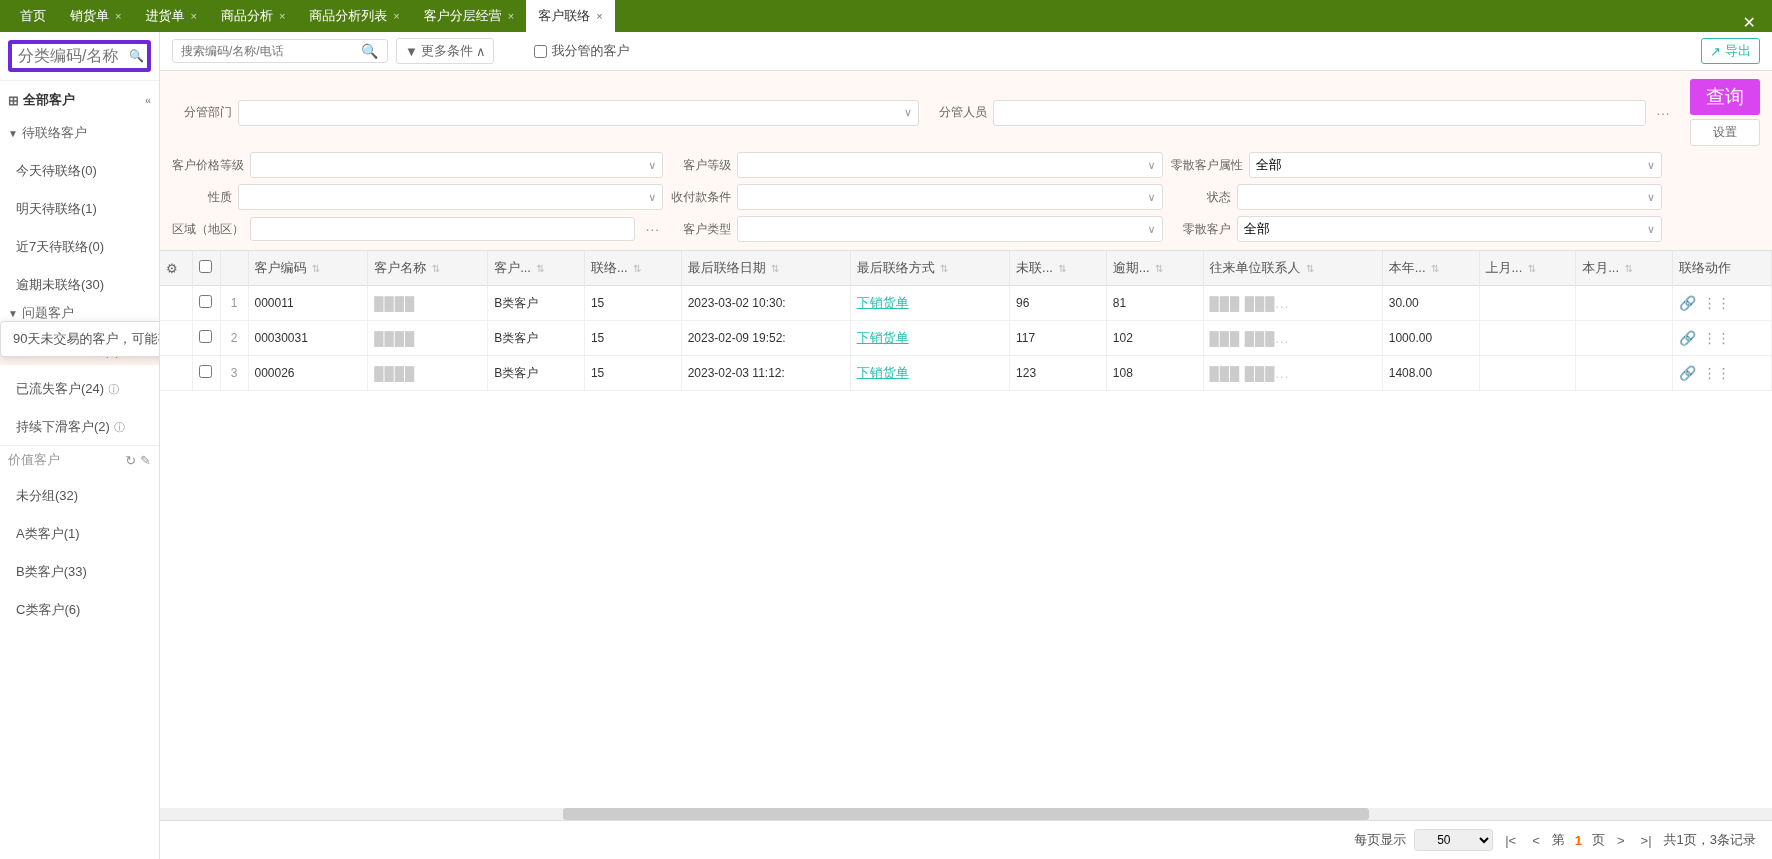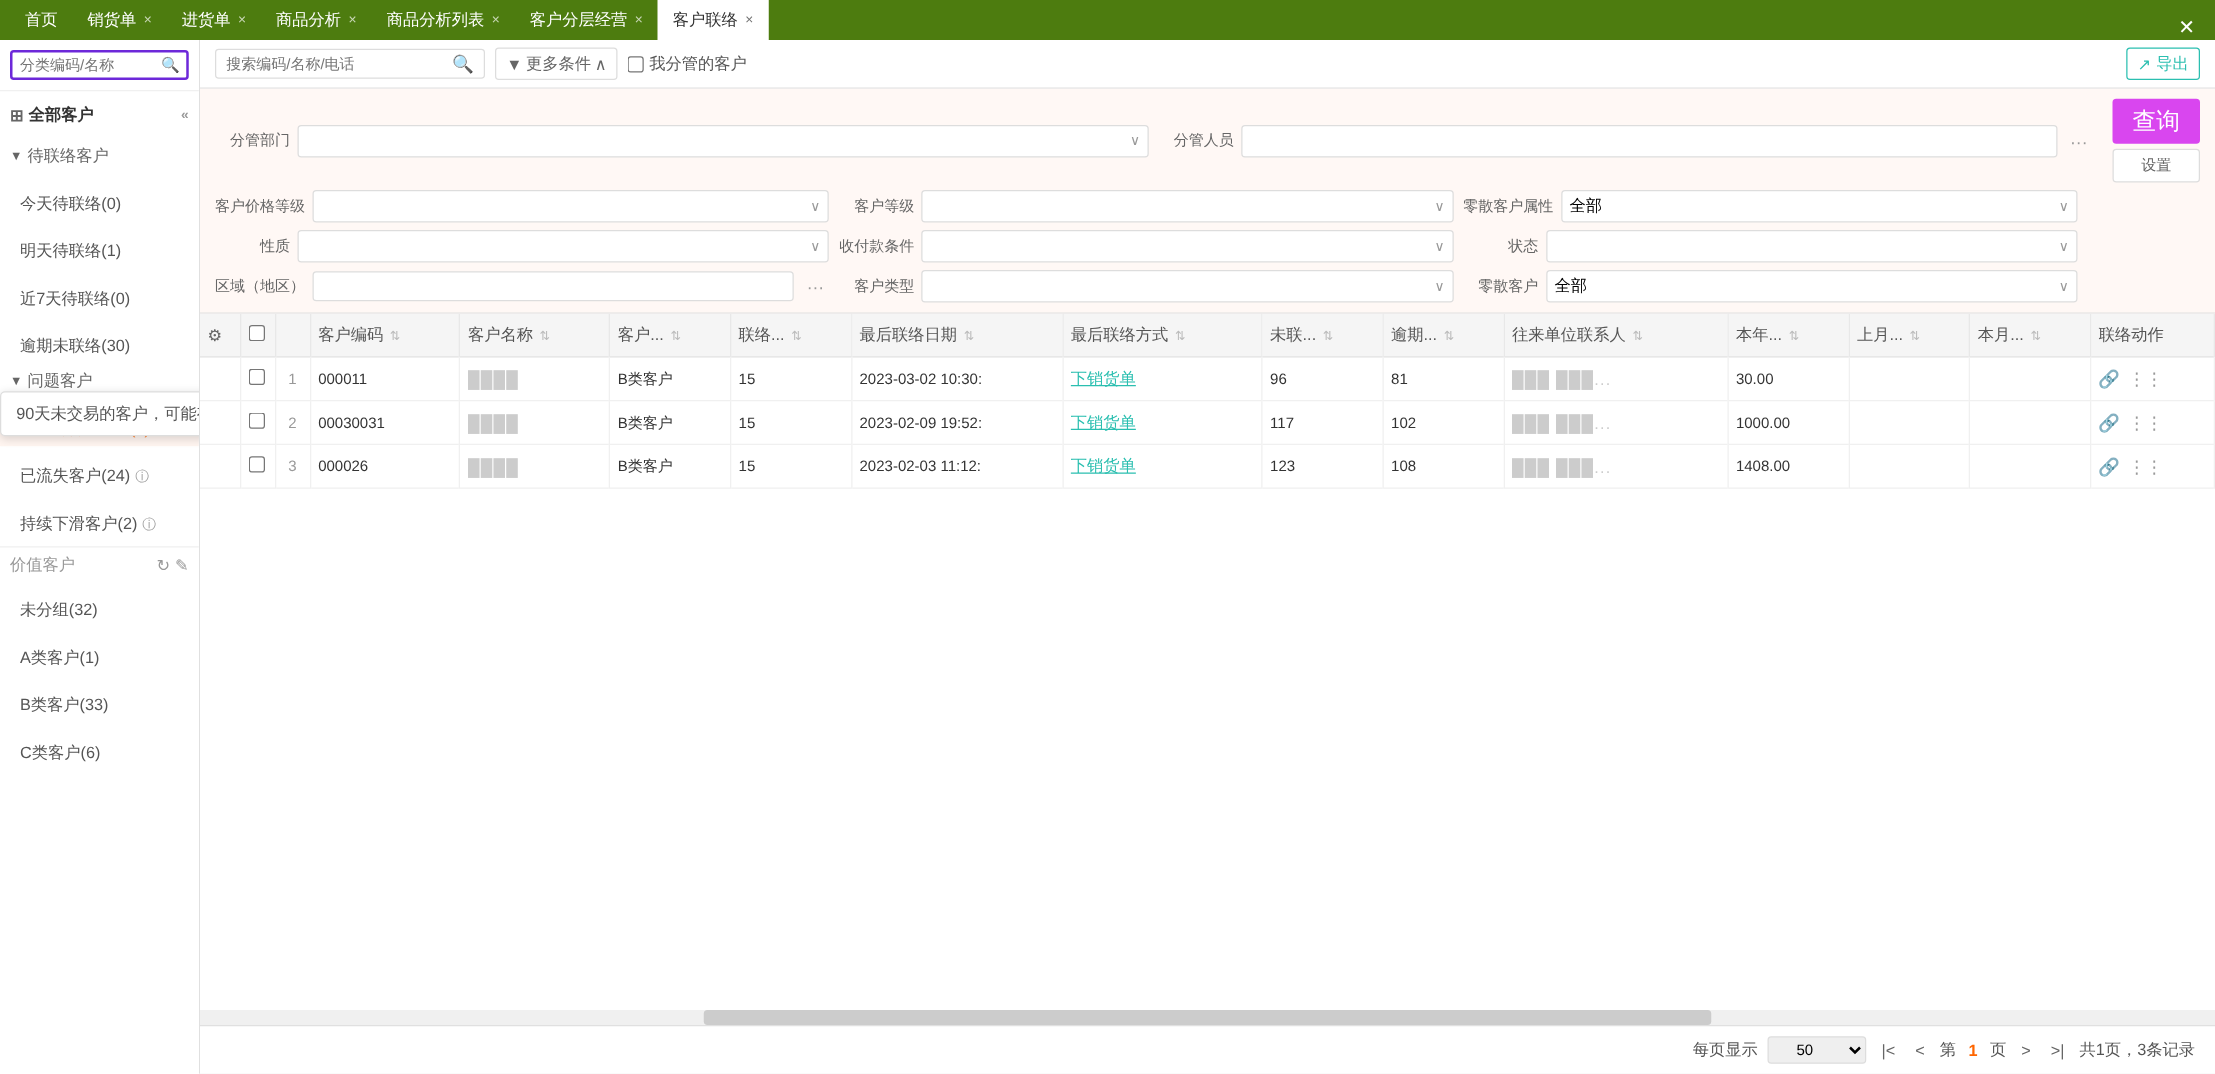--- a/index.html
+++ b/index.html
@@ -55,25 +55,25 @@
       overflow-y: auto;
       flex-shrink: 0;
     }
     .sidebar-search {
       padding: 8px;
       display: flex;
       align-items: center;
       border-bottom: 1px solid #f0f0f0;
     }
     .sidebar-search input {
-      border: 2px solid #6d28d9;
+      border: 4px solid #6d28d9;
       border-radius: 3px;
       padding: 3px 6px;
       width: 100%;
-      font-size: 12px;
+      font-size: 16px;
       outline: none;
     }
     .sidebar-search .search-icon {
       margin-left: -22px;
       color: #999;
       font-size: 12px;
     }
     .sidebar-group {
       padding: 4px 0;
     }
@@ -191,20 +191,21 @@
       border: 1px solid #ddd;
       border-radius: 3px;
     }
     .my-customers-cb {
       display: flex;
       align-items: center;
       gap: 4px;
       color: #555;
       font-size: 12px;
       cursor: pointer;
+      margin-left: 32px;
     }
     .export-btn {
       margin-left: auto;
       display: flex;
       align-items: center;
       gap: 4px;
       color: #2bbfb0;
       cursor: pointer;
       font-size: 12px;
       border: 1px solid #2bbfb0;

